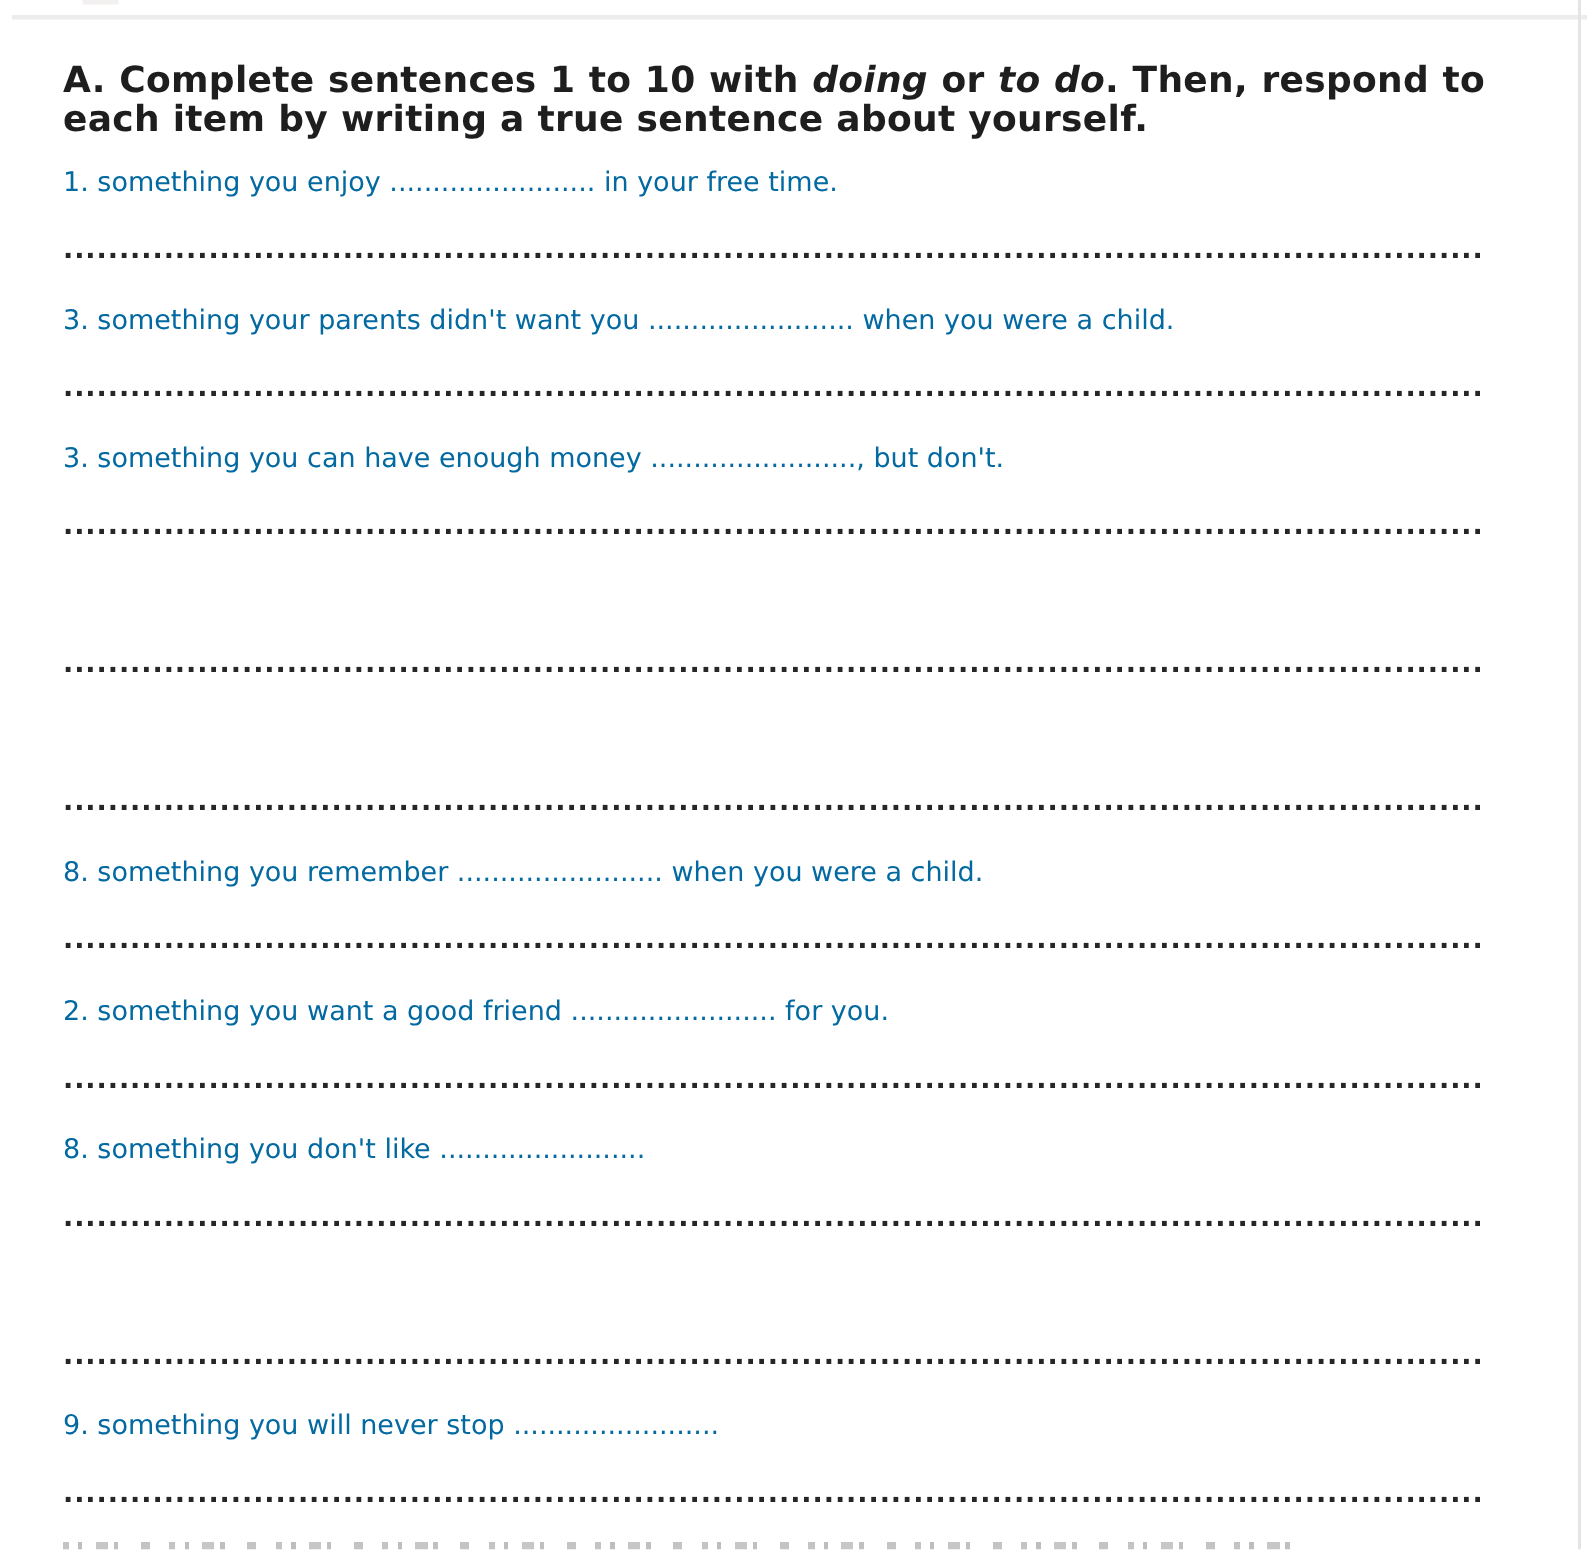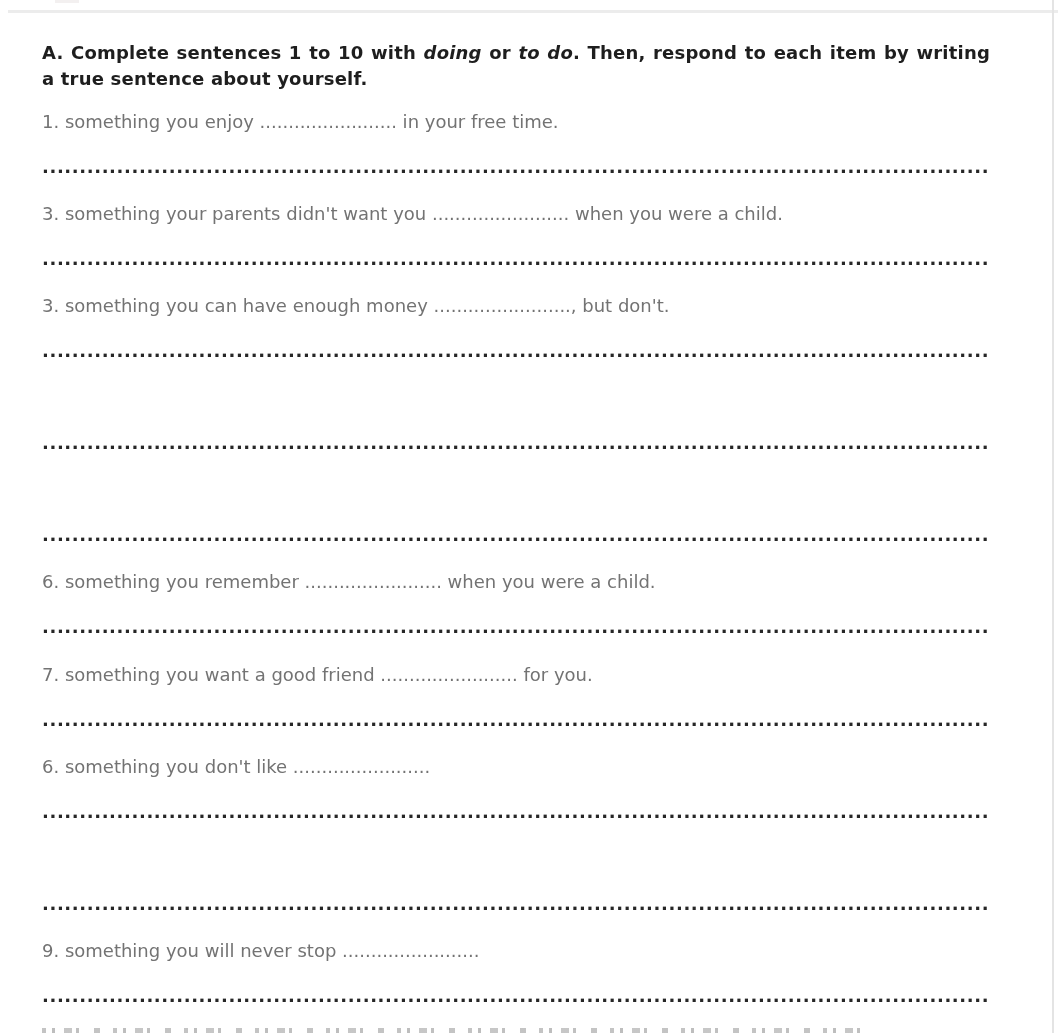--- a/index.html
+++ b/index.html
@@ -40,21 +40,21 @@
     background: #e4e4e4;
   }
   .content {
     position: absolute;
     left: 42px;
     top: 0;
     width: 948px;
     padding-top: 40px;
   }
   .heading {
-    font-size: 18px;
+    font-size: 24px;
     line-height: 26px;
     font-weight: bold;
     color: #1e1e1e;
     text-align: justify;
     text-align-last: left;
     letter-spacing: 0.2px;
   }
   .heading .it {
     font-style: italic;
   }
@@ -66,21 +66,21 @@
     height: 92.1px;
   }
   .question {
     position: absolute;
     top: 0;
     left: 0;
     right: 0;
     font-size: 18px;
     line-height: 24px;
     white-space: nowrap;
-    color: #737373;
+    color: #0369a1;
   }
   .answer-line {
     position: absolute;
     top: 48px;
     left: 0;
     width: 948px;
     height: 24px;
     overflow: hidden;
     font-size: 18px;
     line-height: 18px;
@@ -129,29 +129,29 @@
       <div class="question">3. something you can have enough money ........................, but don't.</div>
       <div class="answer-line">......................................................................................................................................................</div>
     </div>
     <div class="qa">
       <div class="answer-line">......................................................................................................................................................</div>
     </div>
     <div class="qa">
       <div class="answer-line">......................................................................................................................................................</div>
     </div>
     <div class="qa">
-      <div class="question">6. something you remember ........................ when you were a child.</div>
+      <div class="question">8. something you remember ........................ when you were a child.</div>
       <div class="answer-line">......................................................................................................................................................</div>
     </div>
     <div class="qa">
-      <div class="question">7. something you want a good friend ........................ for you.</div>
+      <div class="question">2. something you want a good friend ........................ for you.</div>
       <div class="answer-line">......................................................................................................................................................</div>
     </div>
     <div class="qa">
-      <div class="question">6. something you don't like ........................</div>
+      <div class="question">8. something you don't like ........................</div>
       <div class="answer-line">......................................................................................................................................................</div>
     </div>
     <div class="qa">
       <div class="answer-line">......................................................................................................................................................</div>
     </div>
     <div class="qa">
       <div class="question">9. something you will never stop ........................</div>
       <div class="answer-line">......................................................................................................................................................</div>
     </div>
   </div>

